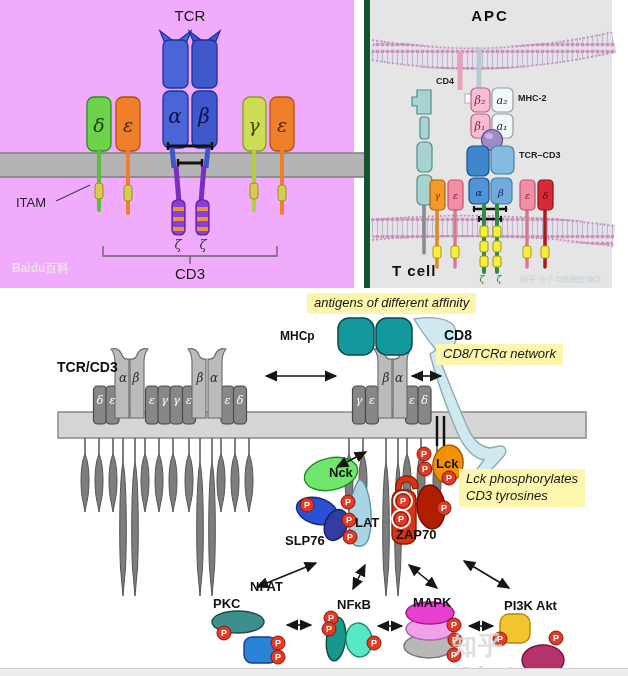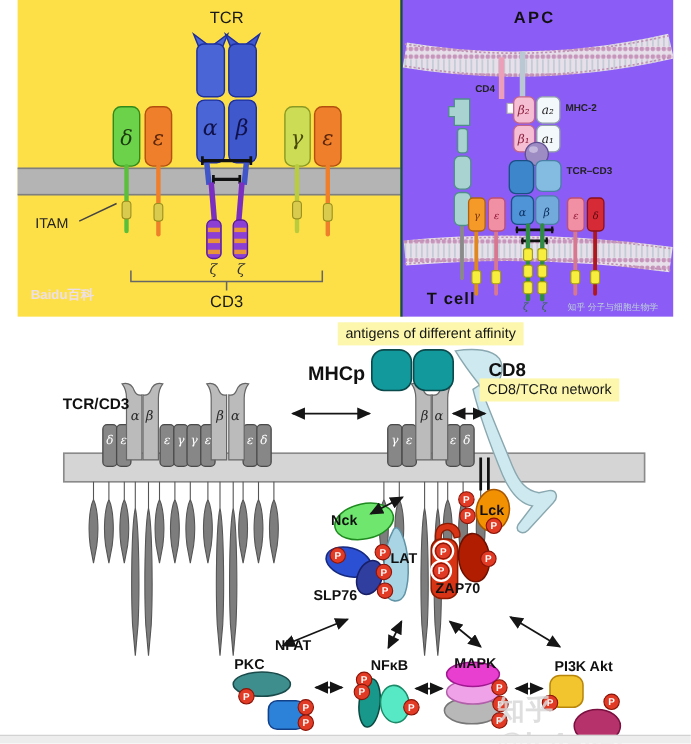--- a/index.html
+++ b/index.html
@@ -1,25 +1,25 @@
 <!DOCTYPE html>
 <html><head>
 <meta charset="utf-8">
 <style>
   html,body{margin:0;padding:0}
   #stage{position:relative;width:628px;height:676px;background:#fff;overflow:hidden;
          font-family:"Liberation Sans",sans-serif}
-  #panel-tcr{position:absolute;left:16px;top:0;width:354px;height:288px;background:#fde047}
-  #panel-apc{position:absolute;left:364px;top:0;width:248px;height:288px;background:#8b5cf6;
-             border-left:2px solid #14532d;box-sizing:border-box}
+  #panel-tcr{position:absolute;left:0;top:0;width:354px;height:288px;background:#f0abfc}
+  #panel-apc{position:absolute;left:364px;top:0;width:248px;height:288px;background:#e5e5e5;
+             border-left:6px solid #14532d;box-sizing:border-box}
   #panel-bottom{position:absolute;left:0;top:288px;width:628px;height:388px;background:#fff}
   #bottom-strip{position:absolute;left:0;top:668px;width:628px;height:8px;background:#ededed;
                 border-top:1px solid #cfcfcf;z-index:30}
   #panel-tcr svg,#panel-apc svg,#panel-bottom svg{position:absolute;left:0;top:0}
-  .ylab{position:absolute;background:#fcf7ac;color:#161616;font-size:13px;
+  .ylab{position:absolute;background:#fcf7ac;color:#161616;font-style:italic;font-size:13px;
         padding:2px 7px;white-space:nowrap;line-height:1.3;z-index:5}
   .ylab span{display:block}
   .blab{position:absolute;font-weight:bold;font-size:13px;color:#101010;white-space:nowrap;z-index:5}
   .pc{fill:#e23b25;stroke:#8a1408;stroke-width:1}
   .pring{fill:none;stroke:#ffffff;stroke-width:2}
   .ptxt{font-family:"Liberation Sans",sans-serif;font-size:9px;font-weight:bold;fill:#fff;text-anchor:middle}
   .greek{font-family:"DejaVu Serif",serif;font-style:italic}
   .sans{font-family:"Liberation Sans",sans-serif}
   .arrow{stroke:#151515;stroke-width:1.6;fill:none}
   .wm{position:absolute;font-weight:bold;color:#d9d9d9;opacity:.85;z-index:20;letter-spacing:1px}
@@ -422,28 +422,32 @@
           <text class="ptxt" x="454" y="370.2">P</text>
         <circle class="pc" cx="500" cy="351" r="7"></circle>
           <text class="ptxt" x="500" y="354.2">P</text>
         <circle class="pc" cx="556" cy="350" r="7"></circle>
           <text class="ptxt" x="556" y="353.2">P</text>
       </g>
     </svg>
 
     <div class="ylab" style="left:307px;top:5px">antigens of different affinity</div>
     <div class="ylab" style="left:436px;top:56px">CD8/TCRα network</div>
+    <div class="ylab" style="left:459px;top:181px">
+      <span>Lck phosphorylates</span>
+      <span>CD3 tyrosines</span>
+    </div>
 
     <div class="blab" style="left:57px;top:71px;font-size:14px">TCR/CD3</div>
-    <div class="blab" style="left:280px;top:41px;font-size:18px">MHCp</div>
-    <div class="blab" style="left:444px;top:39px;font-size:17px">CD8</div>
-    <div class="blab" style="left:301px;top:177px">Nck</div>
+    <div class="blab" style="left:280px;top:41px;font-size:12px">MHCp</div>
+    <div class="blab" style="left:444px;top:39px;font-size:14px">CD8</div>
+    <div class="blab" style="left:329px;top:177px">Nck</div>
     <div class="blab" style="left:436px;top:168px">Lck</div>
     <div class="blab" style="left:285px;top:245px">SLP76</div>
-    <div class="blab" style="left:355px;top:212px">LAT</div>
+    <div class="blab" style="left:355px;top:227px">LAT</div>
     <div class="blab" style="left:396px;top:239px">ZAP70</div>
     <div class="blab" style="left:213px;top:308px">PKC</div>
     <div class="blab" style="left:250px;top:291px">NFAT</div>
     <div class="blab" style="left:337px;top:309px">NFκB</div>
     <div class="blab" style="left:413px;top:307px">MAPK</div>
     <div class="blab" style="left:504px;top:310px">PI3K</div>
     <div class="blab" style="left:536px;top:310px">Akt</div>
 
     <div class="wm" style="left:452px;top:341px;font-size:25px">知乎 @lc4ever</div>
   </div>

